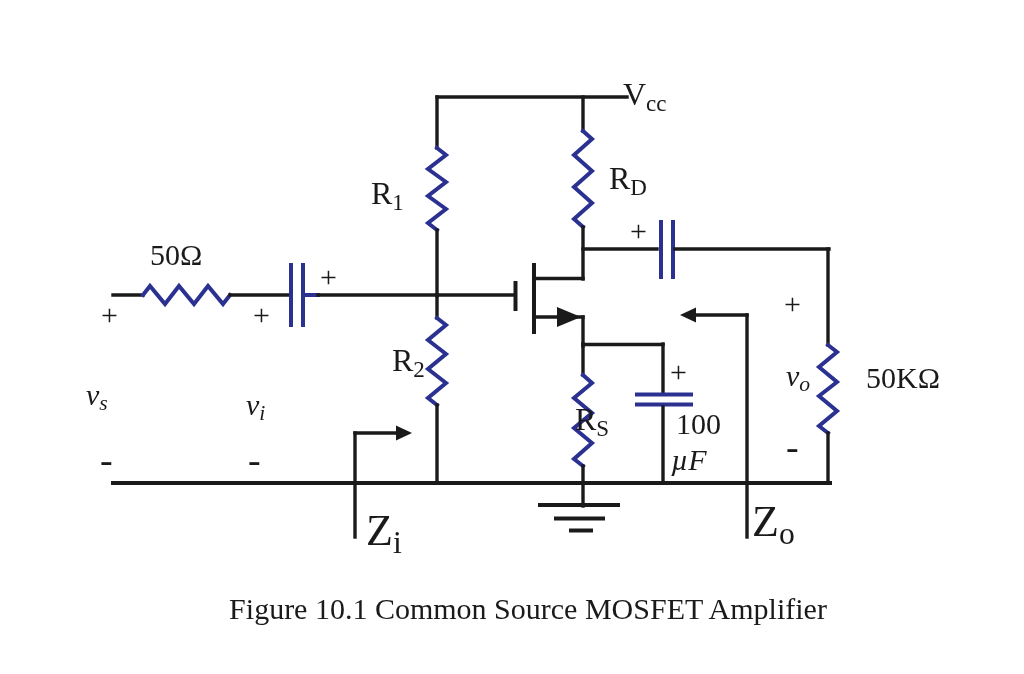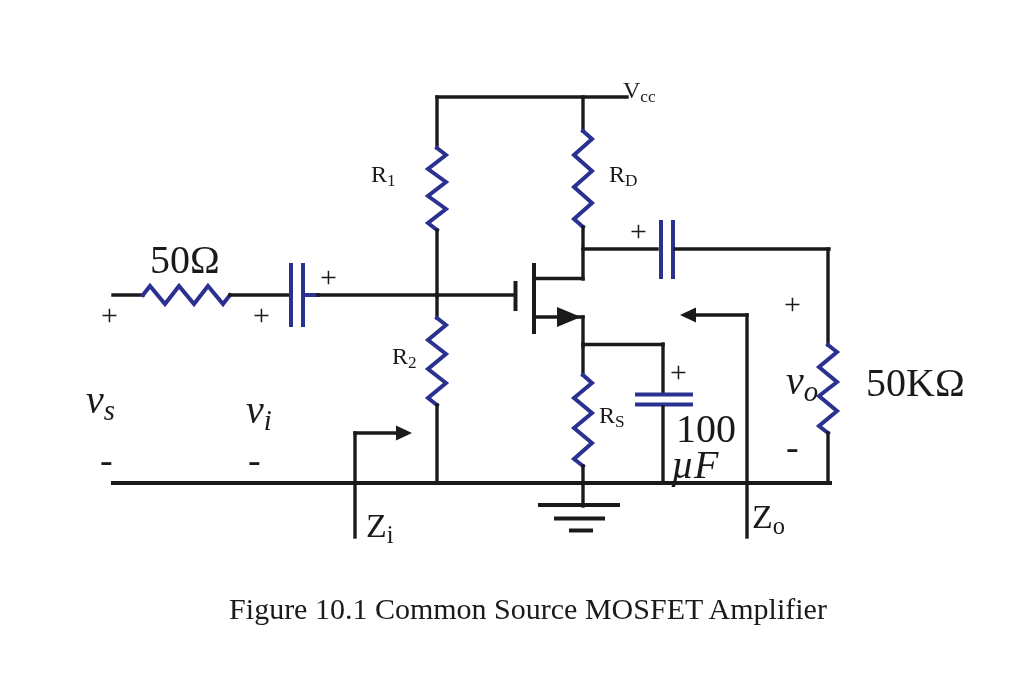--- a/index.html
+++ b/index.html
@@ -5,23 +5,23 @@
   html,body{margin:0;padding:0;background:#ffffff;}
   .stage{
     position:relative;width:1024px;height:674px;background:#ffffff;overflow:hidden;
     font-family:"Liberation Serif","DejaVu Serif",serif;color:#1a1a1a;
   }
   .stage svg{position:absolute;left:0;top:0;}
   .w{stroke:#1a1a1a;stroke-width:3.4;fill:none;stroke-linecap:square;}
   .wt{stroke:#1a1a1a;stroke-width:4;fill:none;stroke-linecap:square;}
   .b{stroke:#2b3191;stroke-width:4;fill:none;stroke-linejoin:miter;stroke-linecap:square;}
   .ah{fill:#1a1a1a;stroke:none;}
-  .lbl{position:absolute;line-height:1;white-space:nowrap;font-size:24px;}
-  .sz30{font-size:40px;}
-  .sz34{font-size:34px;}
+  .lbl{position:absolute;line-height:1;white-space:nowrap;font-size:32px;}
+  .sz30{font-size:30px;}
+  .sz34{font-size:44px;}
   .sub{font-size:0.72em;position:relative;top:0.24em;}
   .it{font-style:italic;}
   .plus{font-size:30px;}
   .minus{font-size:38px;}
   .caption{position:absolute;left:0;top:592px;width:1024px;text-align:center;
     font-size:30px;transform:translateX(16px);}
 </style>
 </head>
 <body>
 
@@ -92,24 +92,24 @@
 
     <g>
       <line class="w" x1="747" y1="315" x2="747" y2="537"></line>
       <line class="w" x1="694" y1="315" x2="747" y2="315"></line>
       <polygon class="ah" points="680,315 696,307.5 696,322.5"></polygon>
     </g>
   </svg>
 
   <div class="lbl sz30" style="left:150px;top:240px">50Ω</div>
   <div class="lbl" style="left:623px;top:78px"><span>V</span><span class="sub">cc</span></div>
-  <div class="lbl" style="left:371px;top:162px"><span>R</span><span class="sub">1</span></div>
+  <div class="lbl" style="left:371px;top:177px"><span>R</span><span class="sub">1</span></div>
   <div class="lbl" style="left:392px;top:344px"><span>R</span><span class="sub">2</span></div>
   <div class="lbl" style="left:609px;top:162px"><span>R</span><span class="sub">D</span></div>
-  <div class="lbl" style="left:599px;top:403px"><span>R</span><span class="sub">S</span></div>
+  <div class="lbl" style="left:575px;top:403px"><span>R</span><span class="sub">S</span></div>
   <div class="lbl sz30" style="left:676px;top:409px">100</div>
   <div class="lbl sz30 it" style="left:671px;top:445px">µF</div>
   <div class="lbl sz30" style="left:866px;top:363px">50KΩ</div>
 
   <div class="lbl sz30 it" style="left:86px;top:380px"><span>v</span><span class="sub">s</span></div>
   <div class="lbl sz30 it" style="left:246px;top:390px"><span>v</span><span class="sub">i</span></div>
   <div class="lbl sz30 it" style="left:786px;top:361px"><span>v</span><span class="sub">o</span></div>
   <div class="lbl sz34" style="left:366px;top:509px"><span>Z</span><span class="sub">i</span></div>
   <div class="lbl sz34" style="left:752px;top:500px"><span>Z</span><span class="sub">o</span></div>
 

